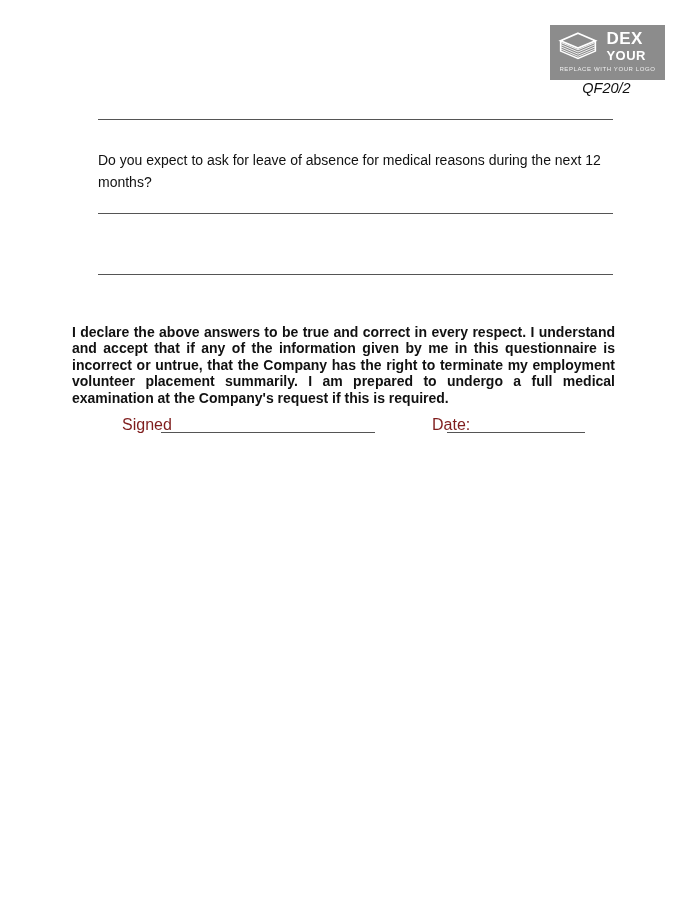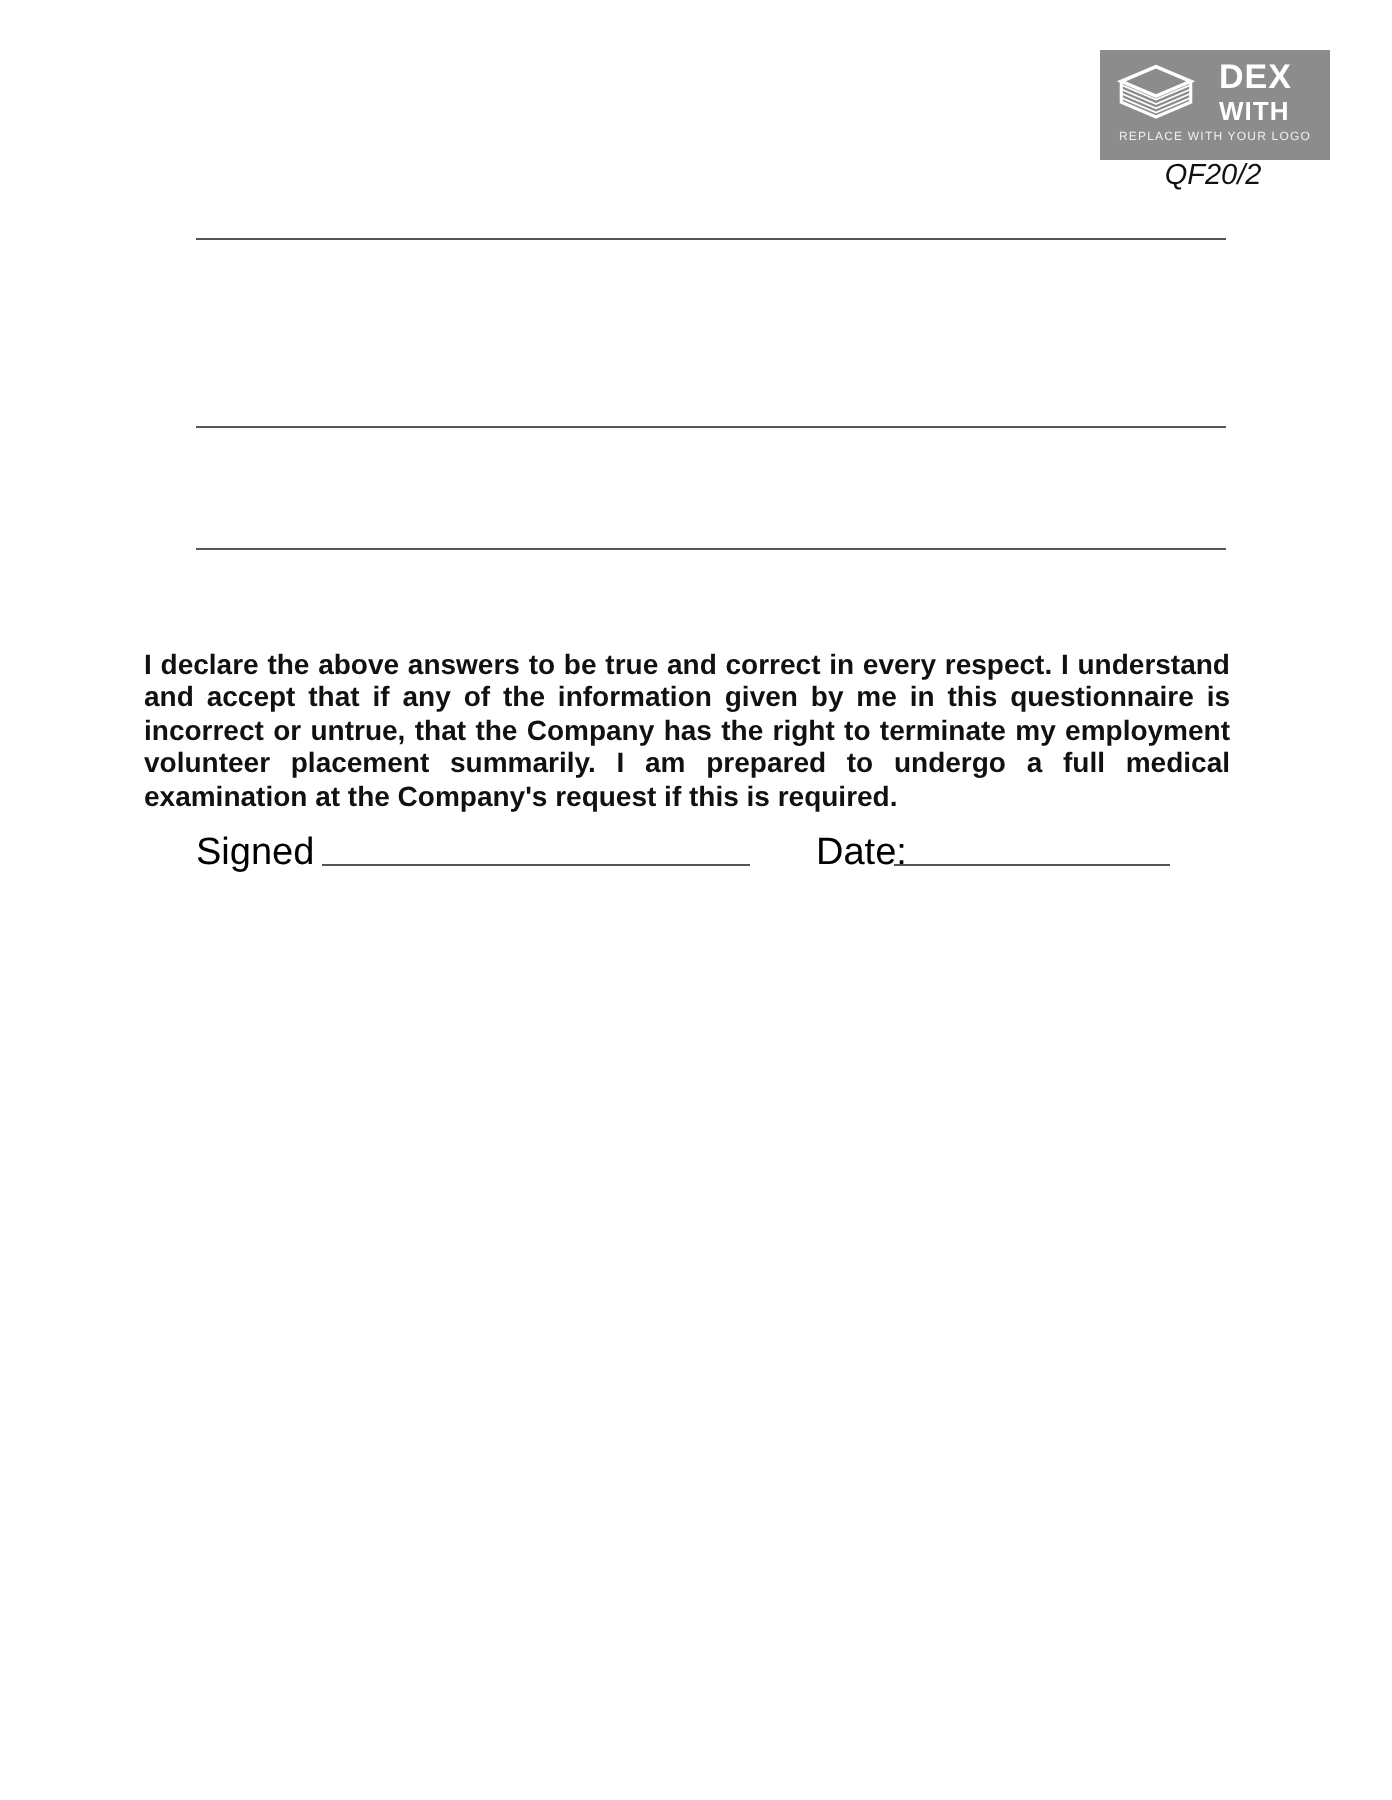--- a/index.html
+++ b/index.html
@@ -100,23 +100,24 @@
     font-weight: bold;
     line-height: 16.4px;
     text-align: justify;
     color: #111111;
   }
 
   
   .sig-label {
     position: absolute;
     top: 416px;
-    font-size: 19px;
-    color: #000000;
+    font-size: 16px;
+    color: #7f1d1d;
     white-space: nowrap;
+    margin-left: 24px;
   }
   .signed-label { left: 98px; }
   .date-label   { left: 408px; }
   .fill-line {
     position: absolute;
     top: 432px;
     height: 0;
     border-bottom: 1.4px solid var(--rule, #555555);
   }
   .signature-line { left: 161px; width: 214px; }
@@ -133,29 +134,30 @@
         <polygon points="23,1.5 43,10 23,18.5 3,10" fill="none" stroke="#ffffff" stroke-width="2"></polygon>
         <path d="M3,12 L23,20.5 L43,12" fill="none" stroke="#ffffff" stroke-width="1"></path>
         <path d="M3,14.5 L23,23 L43,14.5" fill="none" stroke="#ffffff" stroke-width="1"></path>
         <path d="M3,17 L23,25.5 L43,17" fill="none" stroke="#ffffff" stroke-width="1"></path>
         <path d="M3,19.5 L23,28 L43,19.5" fill="none" stroke="#ffffff" stroke-width="1"></path>
         <path d="M3,10 L3,22 L23,30.5 L43,22 L43,10" fill="none" stroke="#ffffff" stroke-width="1.8"></path>
       </svg>
     </span>
     <div class="logo-brand">
       <div class="brand-1">DEX</div>
-      <div class="brand-2">WITH</div>
+      <div class="brand-2">YOUR</div>
     </div>
     <div class="logo-tagline">REPLACE WITH YOUR LOGO</div>
   </div>
 
   <div class="form-code">QF20/2</div>
 
   <div class="rule rule-1"></div>
 
+  <p class="question q1">Do you expect to ask for leave of absence for medical reasons during the next 12 months?</p>
 
   <div class="rule rule-2"></div>
 
 
   <div class="rule rule-3"></div>
 
   <p class="declaration">I declare the above answers to be true and correct in every respect.  I understand and accept that if any of the information given by me in this questionnaire is incorrect or untrue, that the Company has the right to terminate my employment volunteer placement summarily.  I am prepared to undergo a full medical examination at the Company's request if this is required.</p>
 
   <span class="sig-label signed-label">Signed</span>
   <div class="fill-line signature-line"></div>

